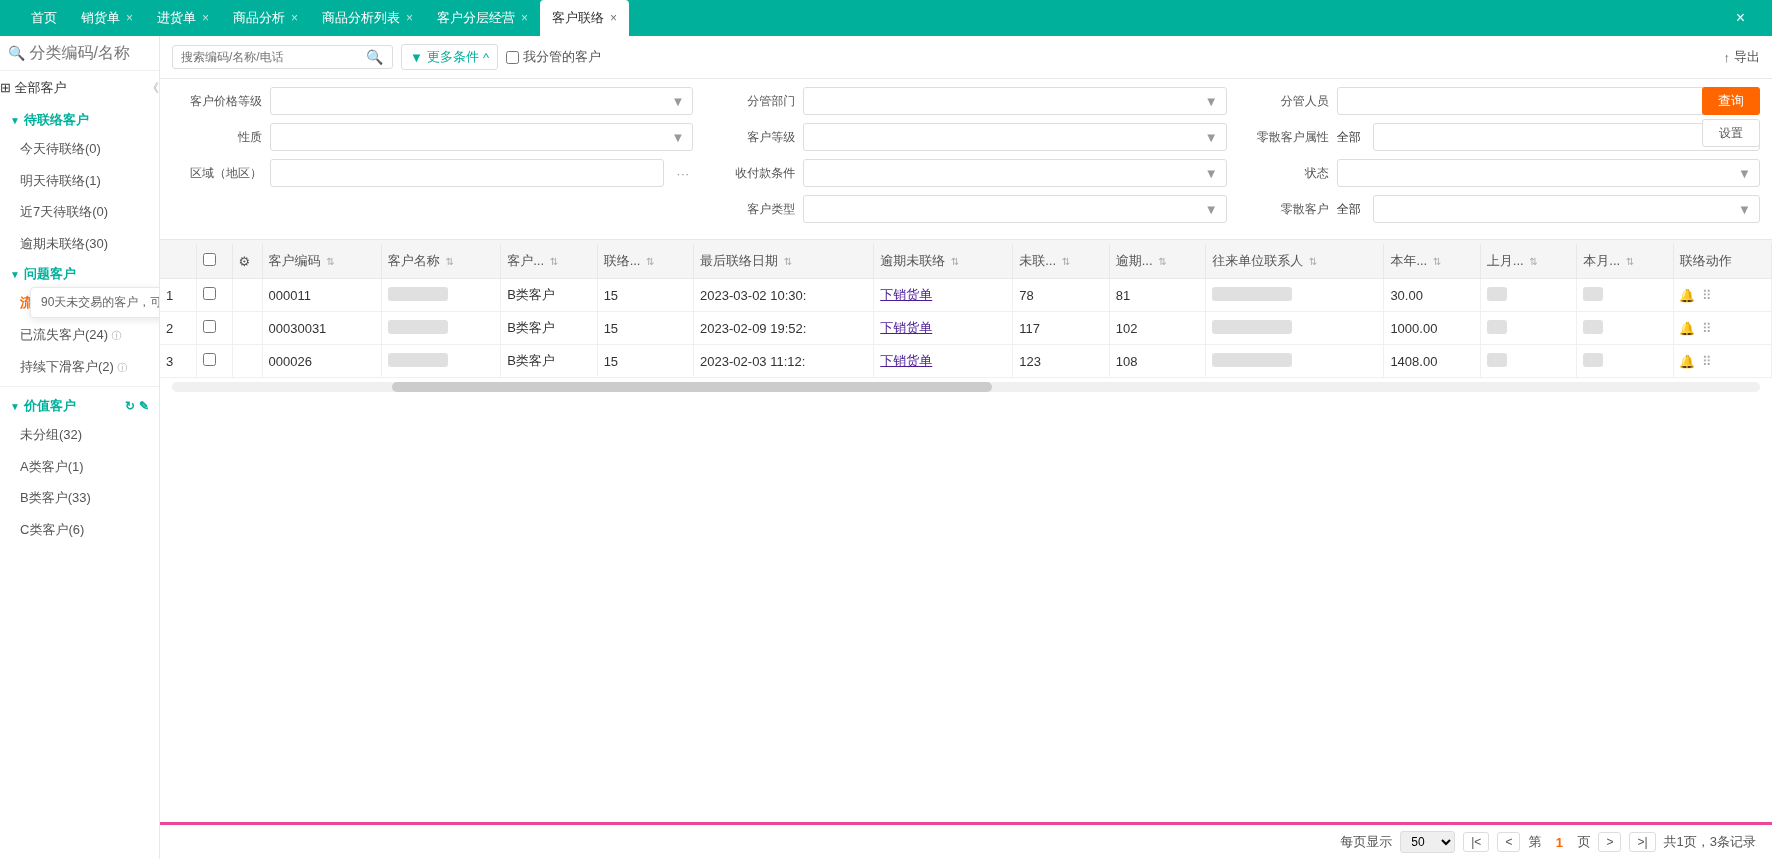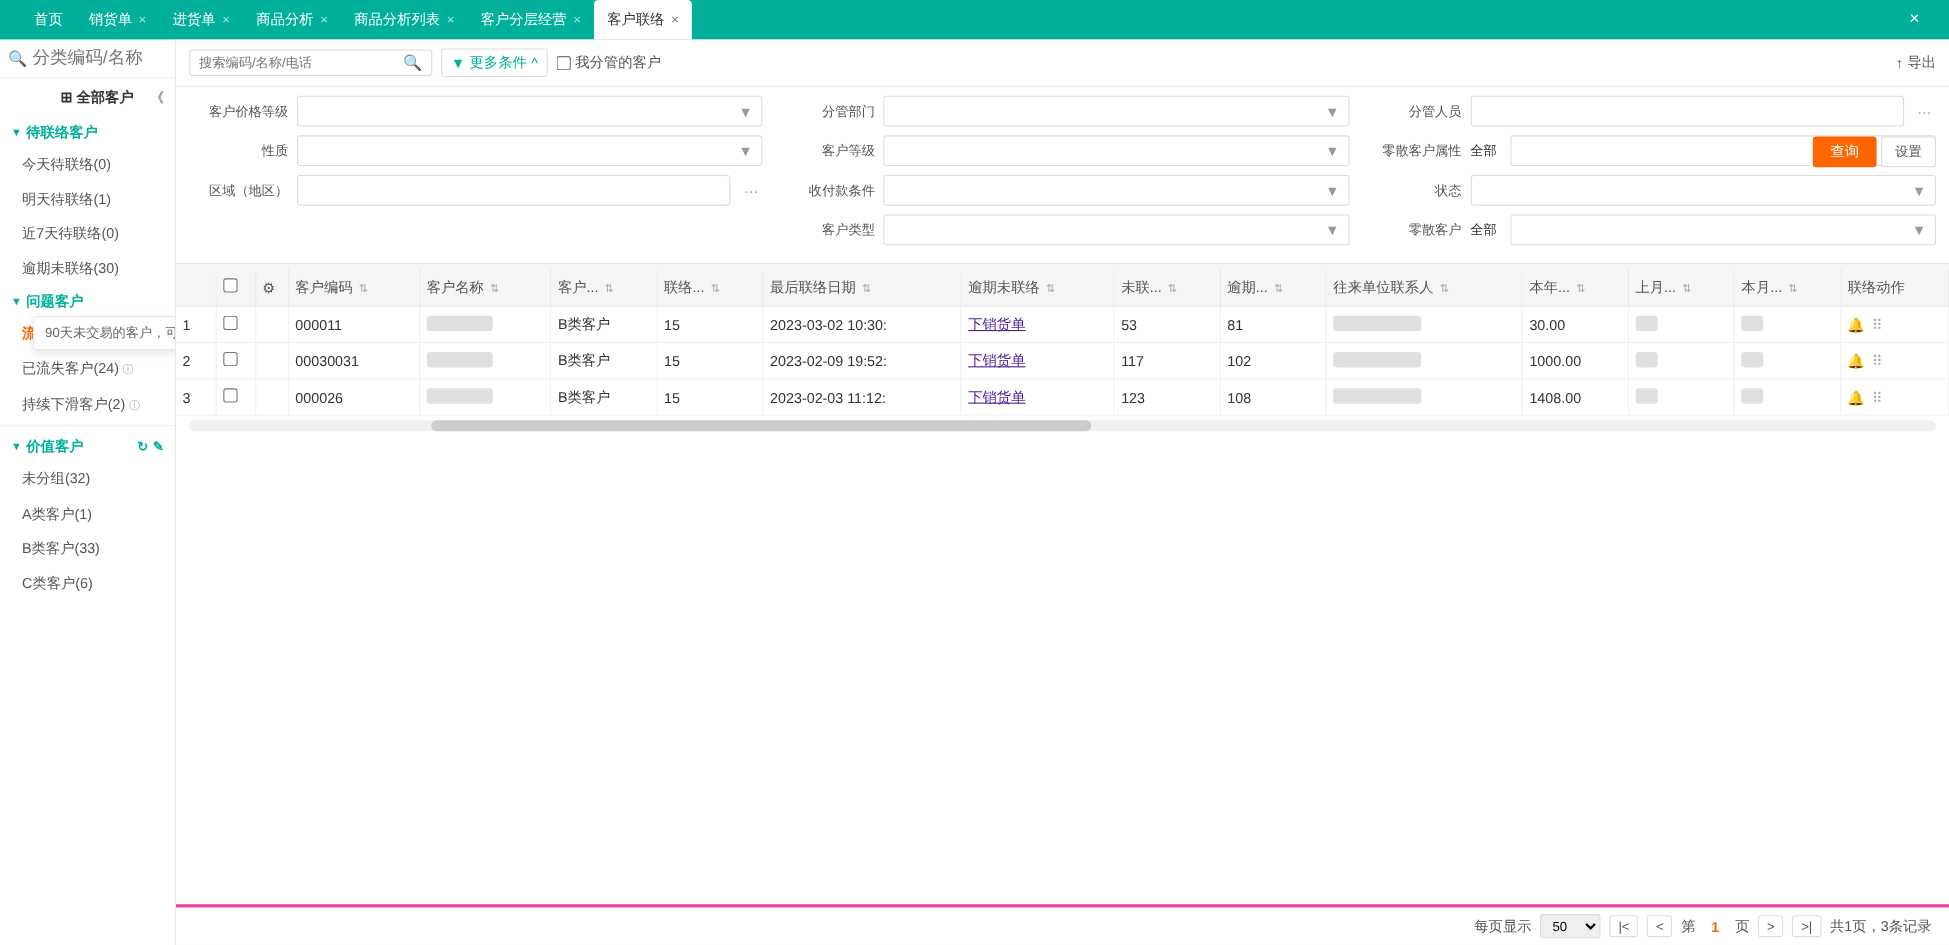--- a/index.html
+++ b/index.html
@@ -73,26 +73,25 @@
       outline: none;
       font-size: 16px;
       width: 100%;
       color: #999;
     }
     .sidebar-search-icon { color: #ccc; font-size: 14px; }
     .sidebar-header {
       display: flex;
       align-items: center;
       justify-content: space-between;
-      padding: 8px 10px;
-      font-weight: bold;
+      padding: 8px 0;
+      font-weight: normal;
       font-size: 13px;
       color: #333;
       cursor: pointer;
-      margin-left: 45px;
     }
     .sidebar-header .collapse-icon { color: #999; font-size: 12px; }
     .sidebar-section-title {
       padding: 6px 10px 4px;
       color: #00b09b;
       font-size: 12px;
       font-weight: bold;
       cursor: pointer;
       display: flex;
       align-items: center;
@@ -590,21 +589,21 @@
 
           <div class="filter-row">
             <span class="filter-label">零散客户</span>
             <span style="font-size:12px;color:#333;margin-right:4px;">全部</span>
             <div class="filter-select" style="flex:2;">
               <span></span>
               <span class="arrow">▼</span>
             </div>
           </div>
 
-          <div style="position:absolute;right:0;top:0;display:flex;flex-direction:row;gap:4px;margin-top:37px;">
+          <div style="position:absolute;right:0;top:0;display:flex;flex-direction:column;gap:4px;">
             <button class="query-btn">查询</button>
             <button class="setting-btn">设置</button>
           </div>
         </div>
       </div>
     </div>
 
     <div class="table-area">
       <table>
         <thead>
@@ -680,21 +679,21 @@
             <td>000011</td>
             <td>
               <span class="blurred"></span>
             </td>
             <td>B类客户</td>
             <td>15</td>
             <td>2023-03-02 10:30:</td>
             <td>
               <span class="link-text">下销货单</span>
             </td>
-            <td>53</td>
+            <td>78</td>
             <td>81</td>
             <td>
               <span class="blurred" style="min-width:80px;"></span>
             </td>
             <td>30.00</td>
             <td>
               <span class="blurred" style="min-width:20px;"></span>
             </td>
             <td>
               <span class="blurred" style="min-width:20px;"></span>

